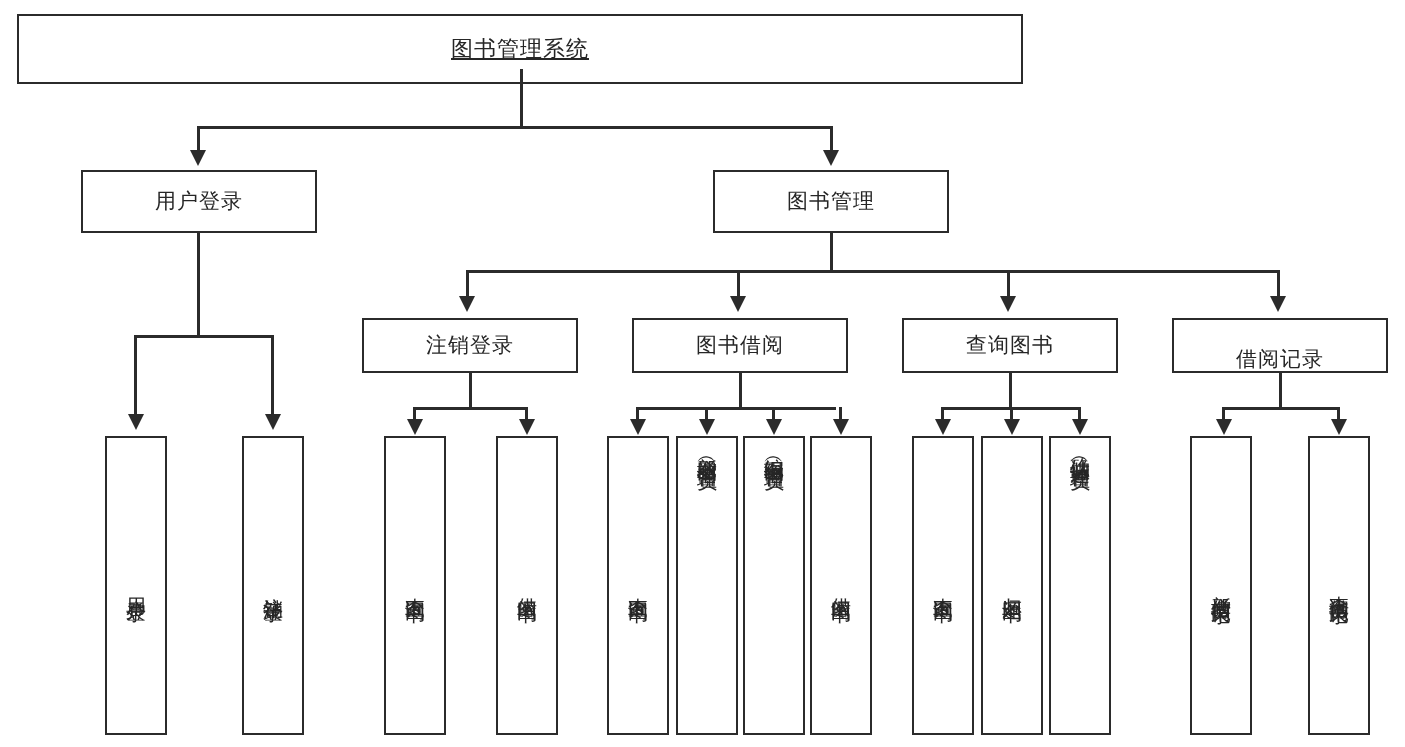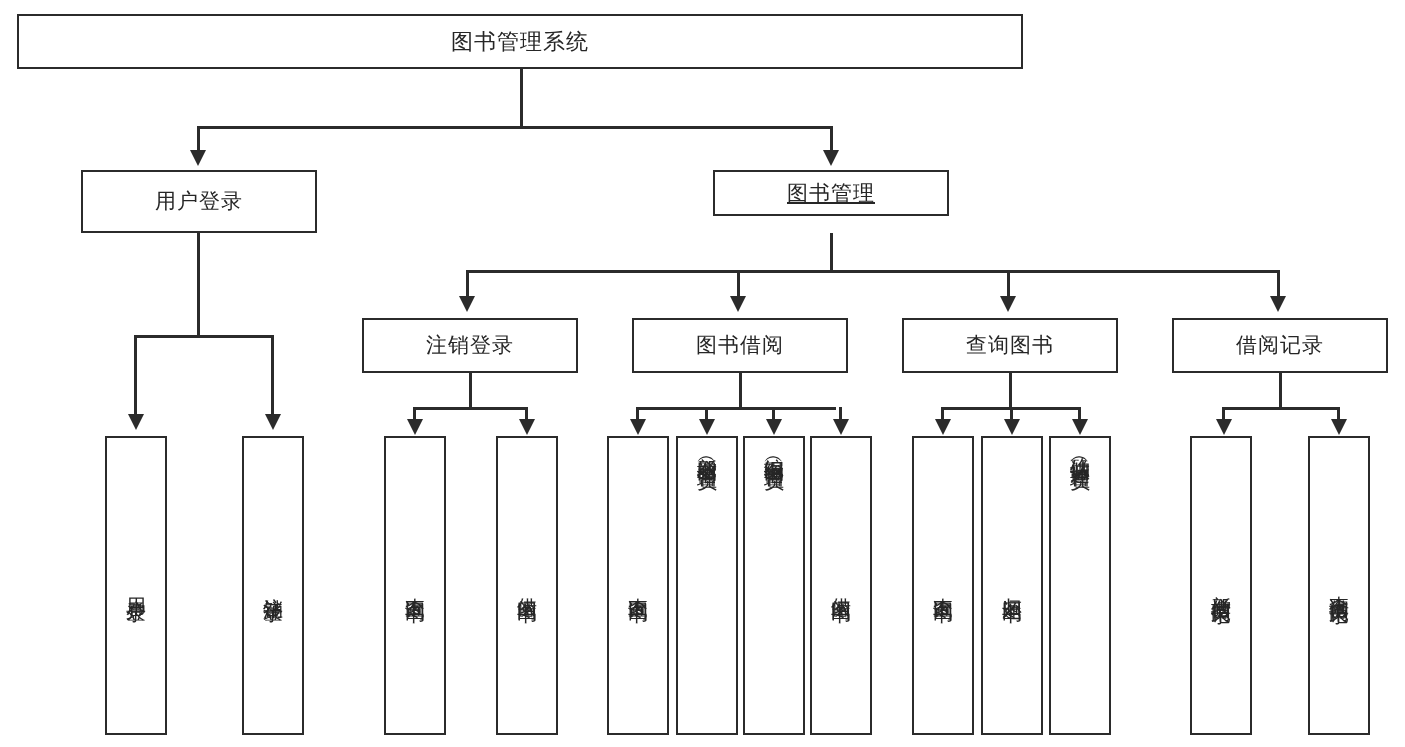--- a/index.html
+++ b/index.html
@@ -88,37 +88,37 @@
     letter-spacing: 0.5px;
     white-space: nowrap;
     font-family: "Liberation Sans", "DejaVu Sans", sans-serif;
   }
 </style>
 </head>
 <body>
 
 <div id="canvas">
 
-  <div class="node root h" style="left:17px; top:14px; width:1006px; height:55px;">
+  <div class="node root h" style="left:17px; top:14px; width:1006px; height:70px;text-decoration:underline;">
     <span class="label">图书管理系统</span>
   </div>
 
   <div class="vline" style="left:520px; top:69px; height:57px;"></div>
 
   <div class="hline" style="left:197px; top:126px; width:636px;"></div>
 
   <div class="vline" style="left:197px; top:126px; height:26px;"></div>
   <div class="arrow" style="left:190px; top:150px;"></div>
   <div class="vline" style="left:830px; top:126px; height:26px;"></div>
   <div class="arrow" style="left:823px; top:150px;"></div>
 
   <div class="node h" style="left:81px; top:170px; width:236px; height:63px;">
     <span class="label">用户登录</span>
   </div>
-  <div class="node h" style="left:713px; top:170px; width:236px; height:46px;text-decoration:underline;">
+  <div class="node h" style="left:713px; top:170px; width:236px; height:63px;">
     <span class="label">图书管理</span>
   </div>
 
   <div class="vline" style="left:197px; top:233px; height:102px;"></div>
   <div class="hline" style="left:134px; top:335px; width:140px;"></div>
   <div class="vline" style="left:134px; top:335px; height:81px;"></div>
   <div class="arrow" style="left:128px; top:414px;"></div>
   <div class="vline" style="left:271px; top:335px; height:81px;"></div>
   <div class="arrow" style="left:265px; top:414px;"></div>
 
@@ -135,21 +135,21 @@
 
   <div class="node h" style="left:362px; top:318px; width:216px; height:55px;">
     <span class="label">注销登录</span>
   </div>
   <div class="node h" style="left:632px; top:318px; width:216px; height:55px;">
     <span class="label">图书借阅</span>
   </div>
   <div class="node h" style="left:902px; top:318px; width:216px; height:55px;">
     <span class="label">查询图书</span>
   </div>
-  <div class="node h" style="left:1172px; top:318px; width:216px; height:55px;">
+  <div class="node h" style="left:1172px; top:318px; width:216px; height:55px;align-items:flex-end;">
     <span class="label">借阅记录</span>
   </div>
 
   <div class="vline" style="left:469px; top:373px; height:34px;"></div>
   <div class="hline" style="left:413px; top:407px; width:115px;"></div>
   <div class="vline" style="left:413px; top:407px; height:14px;"></div>
   <div class="arrow" style="left:407px; top:419px;"></div>
   <div class="vline" style="left:525px; top:407px; height:14px;"></div>
   <div class="arrow" style="left:519px; top:419px;"></div>
 

